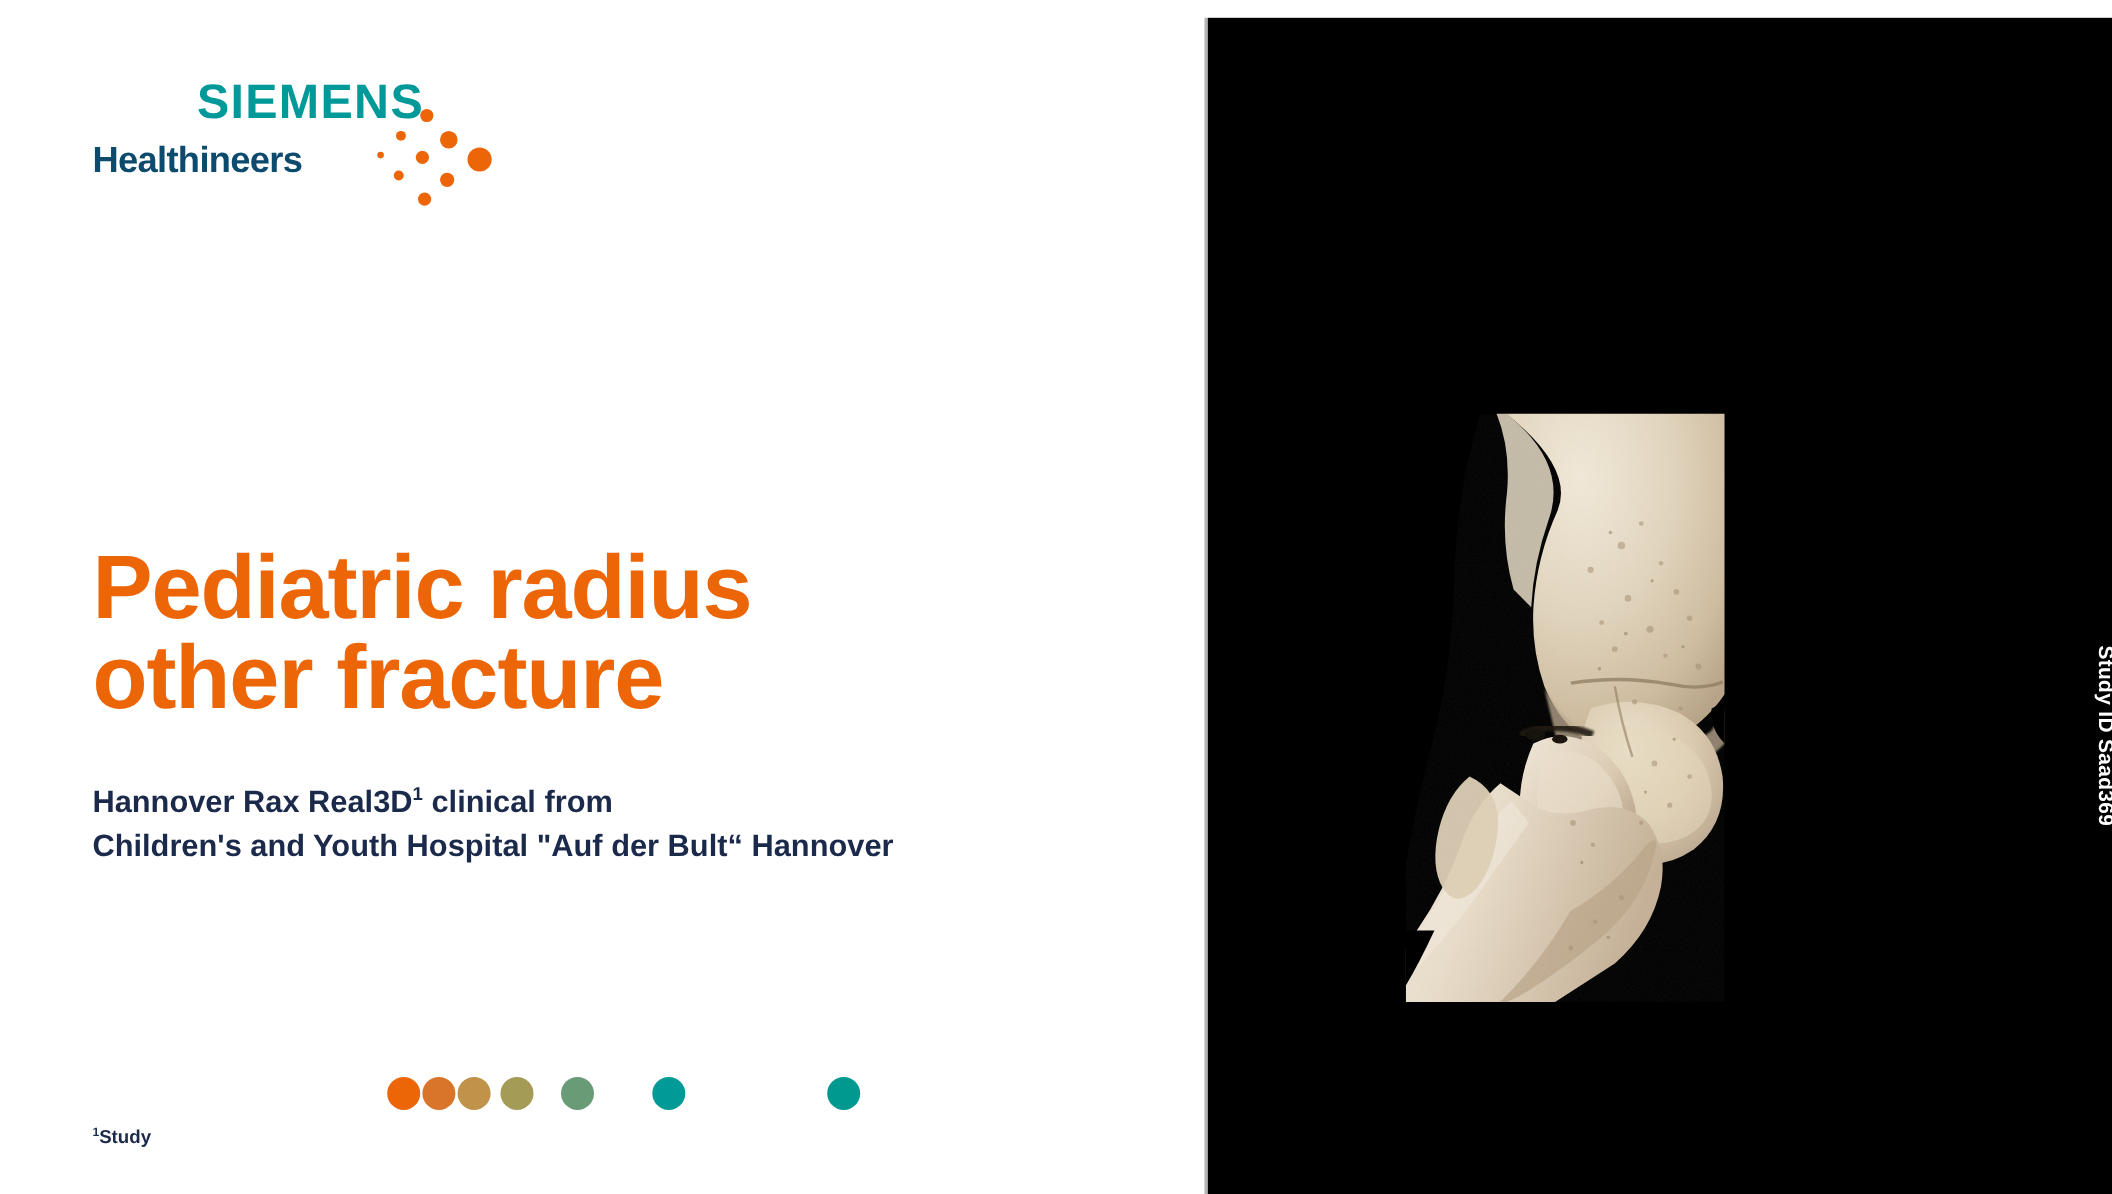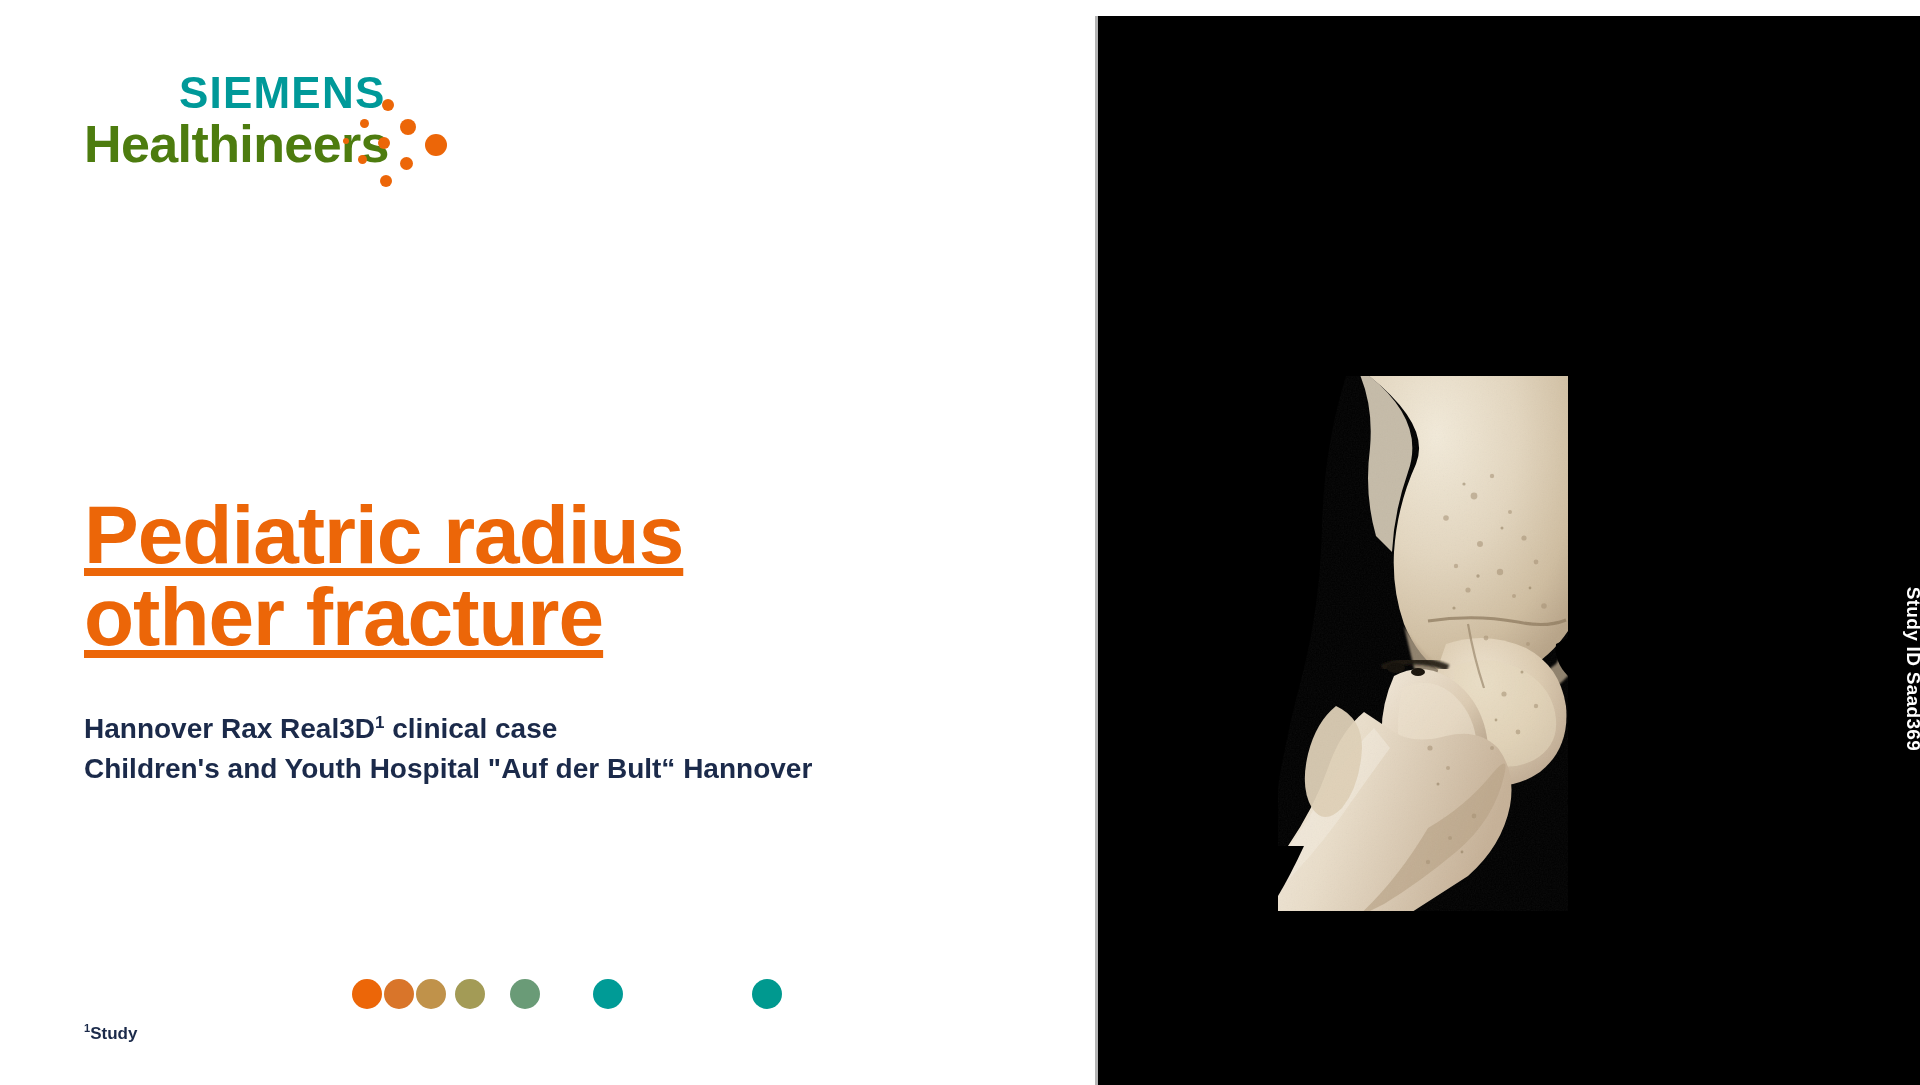--- a/index.html
+++ b/index.html
@@ -49,23 +49,23 @@
     color: #009999;
     font-size: 44px;
     font-weight: bold;
     letter-spacing: 1.2px;
     line-height: 1;
     white-space: nowrap;
   }
   .logo-healthineers {
     position: absolute;
     left: 0px;
-    top: 47px;
-    color: #4d7c0f;
-    font-size: 52px;
+    top: 57px;
+    color: #0c4a6e;
+    font-size: 33px;
     font-weight: bold;
     letter-spacing: -0.6px;
     line-height: 1;
     white-space: nowrap;
   }
   .logo-dots {
     position: absolute;
     left: 260px;
     top: 12px;
     width: 130px;
@@ -82,21 +82,20 @@
   .title {
     position: absolute;
     left: 84px;
     top: 478px;
     color: #ec6608;
     font-size: 82px;
     font-weight: bold;
     line-height: 1.0;
     letter-spacing: -1px;
     width: 900px;
-    text-decoration: underline;
   }
   .title .line { display: block; }
 
   
   .subtitle {
     position: absolute;
     left: 84px;
     top: 693px;
     color: #1b2a4a;
     font-size: 28px;
@@ -205,21 +204,21 @@
           <span style="left: 36px; top: 92px; width: 12px; height: 12px; background: rgb(236, 102, 8);"></span>
         </div>
     </div>
 
     <div class="title">
       <span class="line">Pediatric radius</span>
       <span class="line">other fracture</span>
     </div>
 
     <div class="subtitle">
-      <span class="line"><span>Hannover Rax Real3D</span><sup>1</sup><span> clinical case</span></span>
+      <span class="line"><span>Hannover Rax Real3D</span><sup>1</sup><span> clinical from</span></span>
       <span class="line">Children's and Youth Hospital "Auf der Bult“ Hannover</span>
     </div>
 
     <div class="dot-row" id="dot-row">
         <span class="dot" style="left: 0px; background: rgb(236, 102, 8);"></span>
         <span class="dot" style="left: 32px; background: rgb(217, 117, 42);"></span>
         <span class="dot" style="left: 64px; background: rgb(192, 146, 74);"></span>
         <span class="dot" style="left: 103px; background: rgb(163, 155, 86);"></span>
         <span class="dot" style="left: 158px; background: rgb(106, 155, 119);"></span>
         <span class="dot" style="left: 241px; background: rgb(0, 155, 150);"></span>

